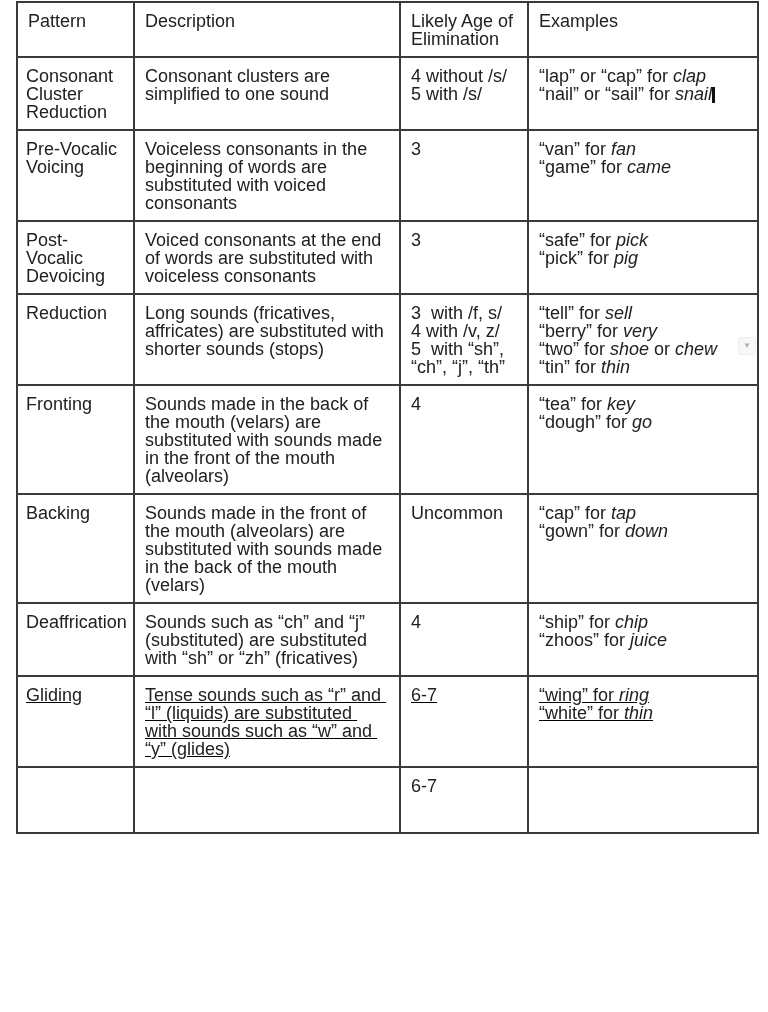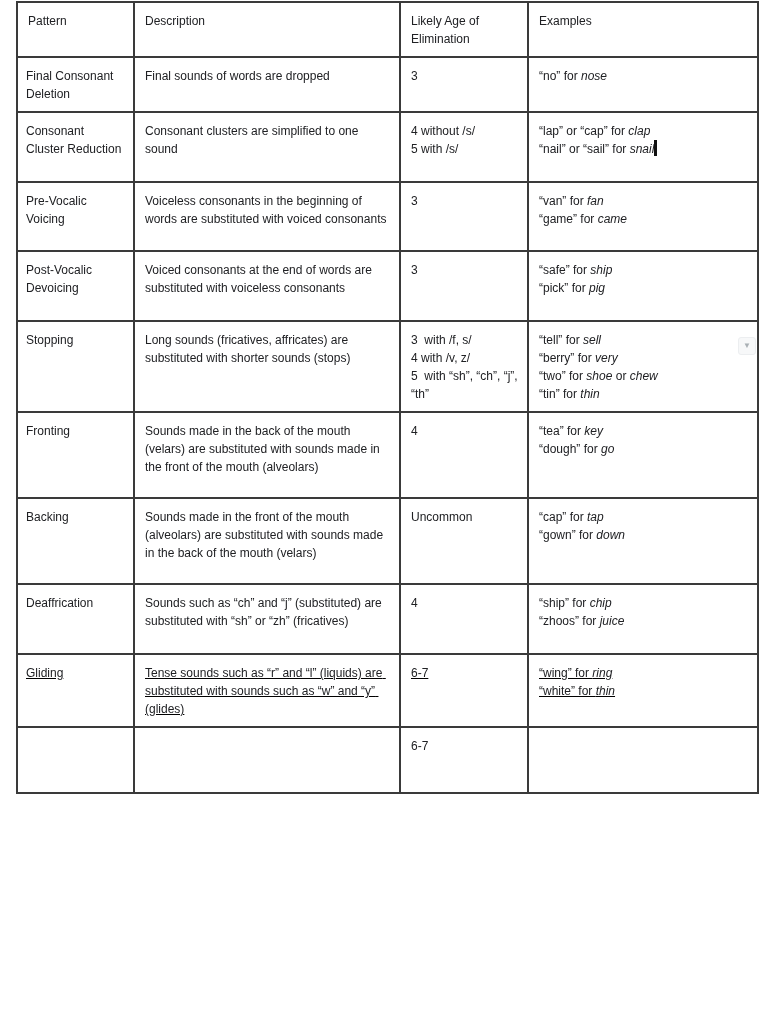--- a/index.html
+++ b/index.html
@@ -21,21 +21,21 @@
   }
   .doc-table col.c-pattern  { width: 117px; }
   .doc-table col.c-desc     { width: 266px; }
   .doc-table col.c-age      { width: 128px; }
   .doc-table col.c-examples { width: 230px; }
 
   .doc-table th, .doc-table td {
     border: 2px solid #3a3a3a;
     vertical-align: top;
     padding: 9px 10px 8px 10px;
-    font-size: 12px;
+    font-size: 18px;
     line-height: 18px;
     font-weight: 400;
     color: #202124;
     text-align: left;
     overflow: hidden;
   }
   .doc-table th { font-weight: 400; }
   .doc-table td.pattern-cell { padding-left: 8px; padding-right: 8px; }
   .doc-table td.age-cell { padding-right: 8px; }
 
@@ -87,30 +87,20 @@
     </colgroup>
     <thead>
       <tr id="header-row" style="height: 48px;">
           <th class="txt-gray"><span class="cell-line">Pattern</span></th>
           <th class="txt-gray"><span class="cell-line">Description</span></th>
           <th class="txt-gray"><span class="cell-line">Likely Age of Elimination</span></th>
           <th class="txt-gray"><span class="cell-line">Examples</span></th>
         </tr>
     </thead>
     <tbody id="table-body">
-        <tr style="height: 54px;">
-          <td class="pattern-cell txt-gray"><span class="cell-line">Final Consonant Deletion</span></td>
-          <td class="description-cell"><span class="cell-line">Final sounds of words are dropped</span></td>
-          <td class="age-cell">
-            <div class="cell-line">3</div>
-          </td>
-          <td class="examples-cell">
-            <div class="cell-line"><span class="">“no” for </span><span class="italic">nose</span></div>
-          </td>
-        </tr>
         <tr style="height: 70px; margin-top: 32px;">
           <td class="pattern-cell txt-gray"><span class="cell-line">Consonant Cluster Reduction</span></td>
           <td class="description-cell"><span class="cell-line">Consonant clusters are simplified to one sound</span></td>
           <td class="age-cell txt-gray">
             <div class="cell-line">4 without /s/</div>
             <div class="cell-line">5 with /s/</div>
           </td>
           <td class="examples-cell">
             <div class="cell-line"><span class="">“lap” or “cap” for </span><span class="italic">clap</span></div>
             <div class="cell-line"><span class="">“nail” or “sail” for </span><span class="italic">snail</span><span class="text-cursor"></span></div>
@@ -127,26 +117,26 @@
             <div class="cell-line"><span class="">“game” for </span><span class="italic">came</span></div>
           </td>
         </tr>
         <tr style="height: 70px;">
           <td class="pattern-cell txt-gray"><span class="cell-line">Post-Vocalic Devoicing</span></td>
           <td class="description-cell"><span class="cell-line">Voiced consonants at the end of words are substituted with voiceless consonants</span></td>
           <td class="age-cell">
             <div class="cell-line">3</div>
           </td>
           <td class="examples-cell">
-            <div class="cell-line"><span class="">“safe” for </span><span class="italic">ship</span></div>
+            <div class="cell-line"><span class="">“safe” for </span><span class="italic">pick</span></div>
             <div class="cell-line"><span class="">“pick” for </span><span class="italic">pig</span></div>
           </td>
         </tr>
         <tr style="height: 86px;">
-          <td class="pattern-cell txt-gray"><span class="cell-line">Stopping</span></td>
+          <td class="pattern-cell txt-gray"><span class="cell-line">Reduction</span></td>
           <td class="description-cell"><span class="cell-line">Long sounds (fricatives, affricates) are substituted with shorter sounds (stops)</span></td>
           <td class="age-cell txt-gray">
             <div class="cell-line">3  with /f, s/</div>
             <div class="cell-line">4 with /v, z/</div>
             <div class="cell-line">5  with “sh”, “ch”, “j”, “th”</div>
           </td>
           <td class="examples-cell">
             <div class="cell-line"><span class="">“tell” for </span><span class="italic">sell</span></div>
             <div class="cell-line"><span class="">“berry” for </span><span class="italic">very</span></div>
             <div class="cell-line"><span class="">“two” for </span><span class="italic">shoe</span><span class=""> or </span><span class="italic">chew</span></div>

